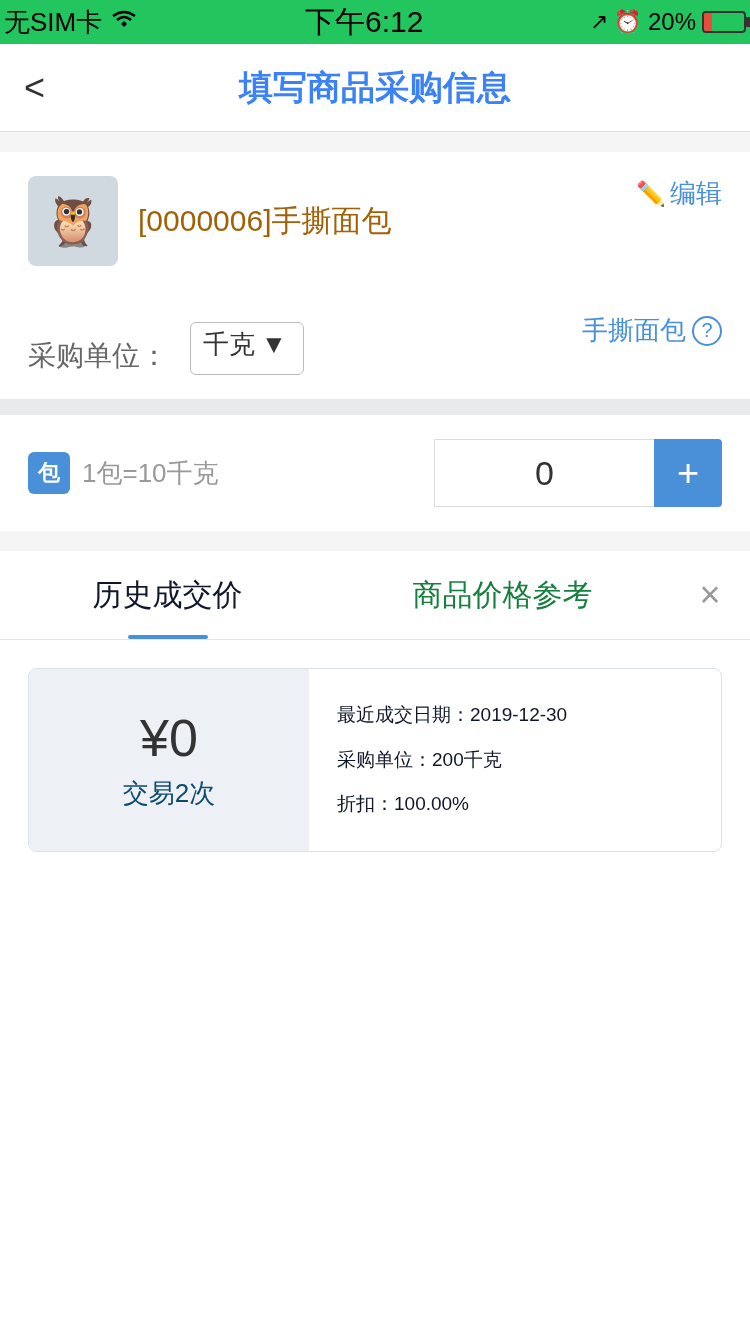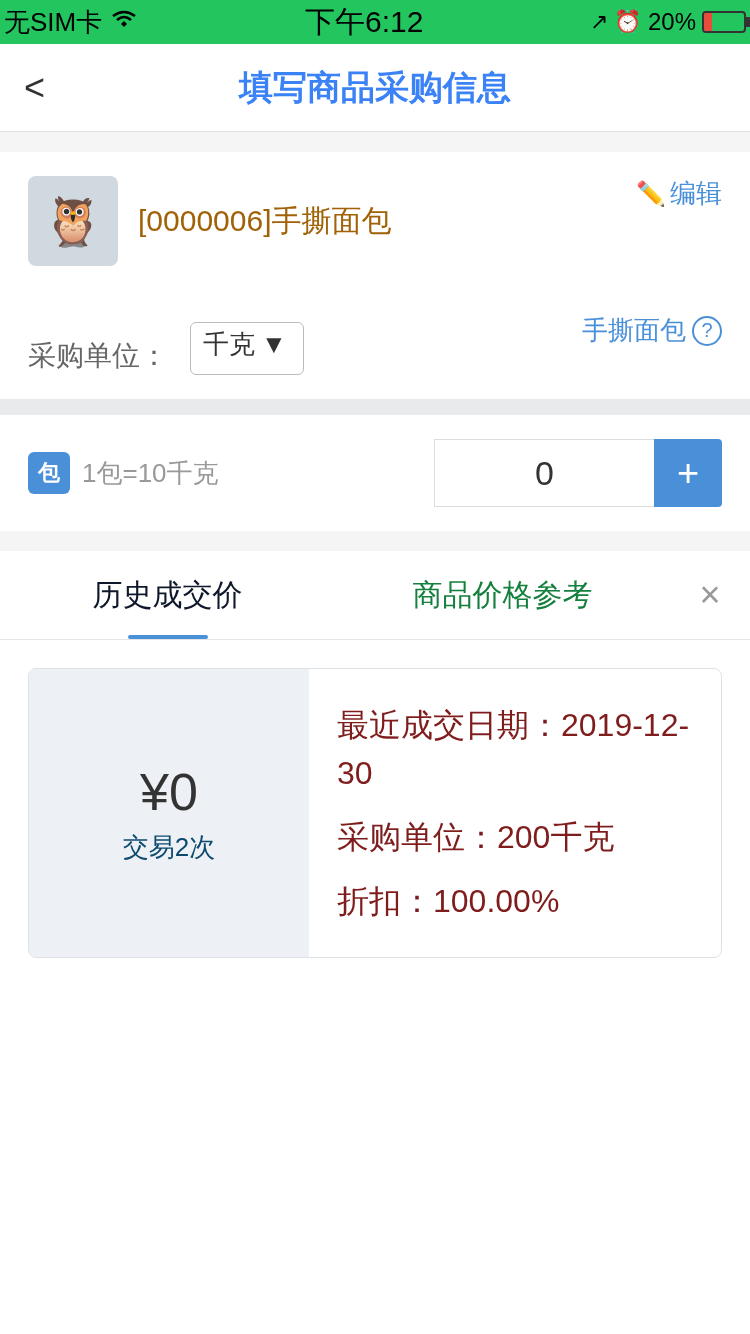--- a/index.html
+++ b/index.html
@@ -333,22 +333,22 @@
     }
     .history-card-right {
       flex: 1;
       padding: 32px 28px;
       display: flex;
       flex-direction: column;
       gap: 16px;
       justify-content: center;
     }
     .history-detail-row {
-      font-size: 32px;
-      color: #7f1d1d;
+      font-size: 19px;
+      color: #0f172a;
       line-height: 1.5;
     }
 
     
     .bottom-space {
       height: 600px;
       background: #fff;
     }
   </style>
 </head>

